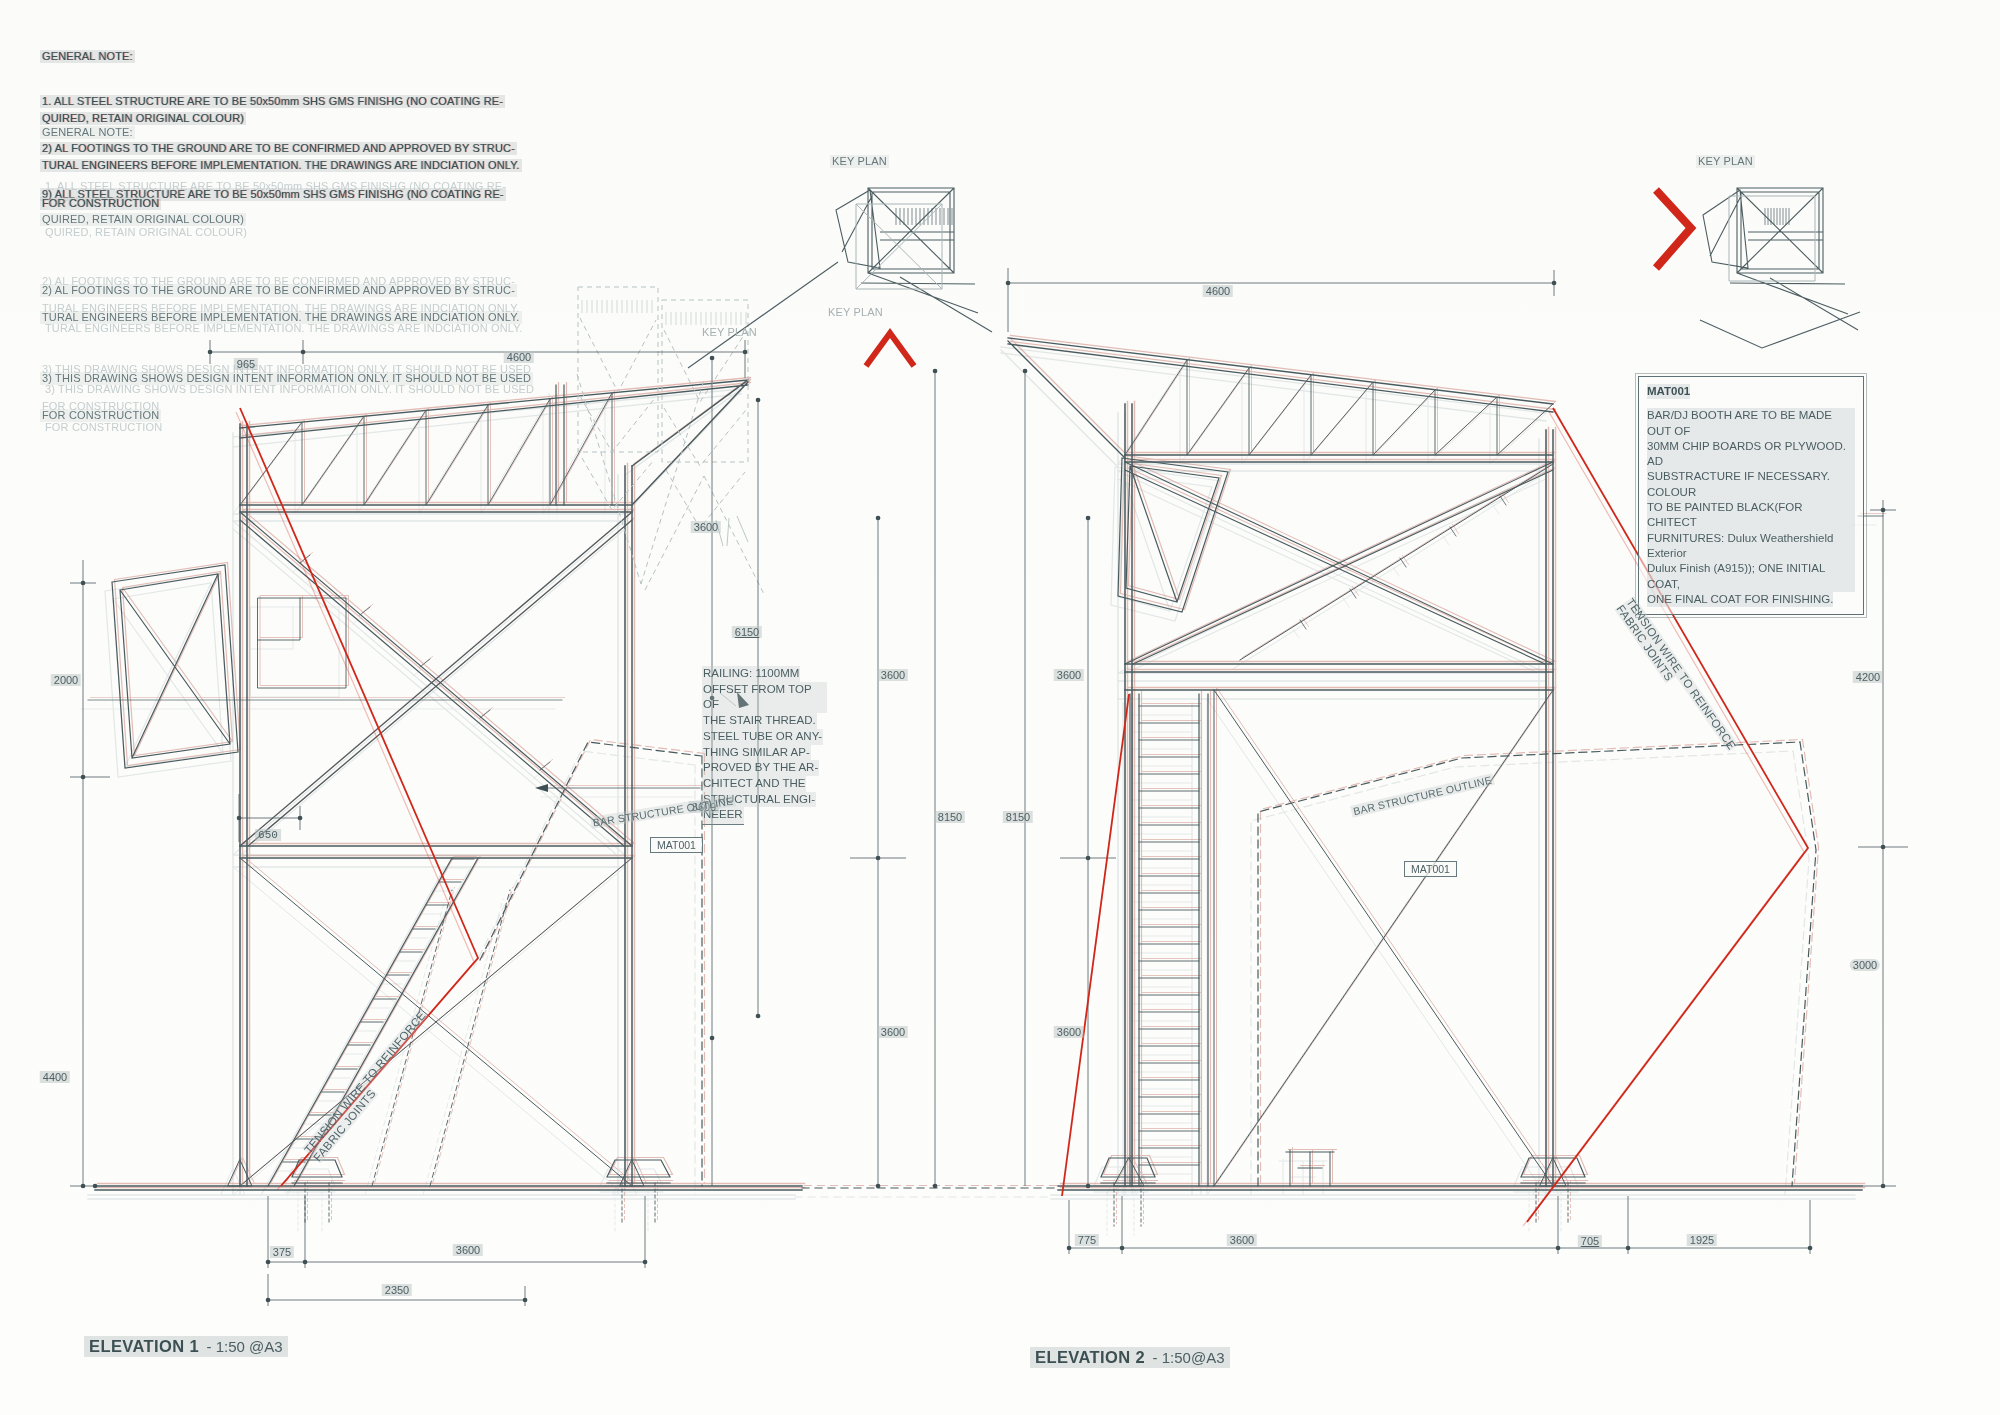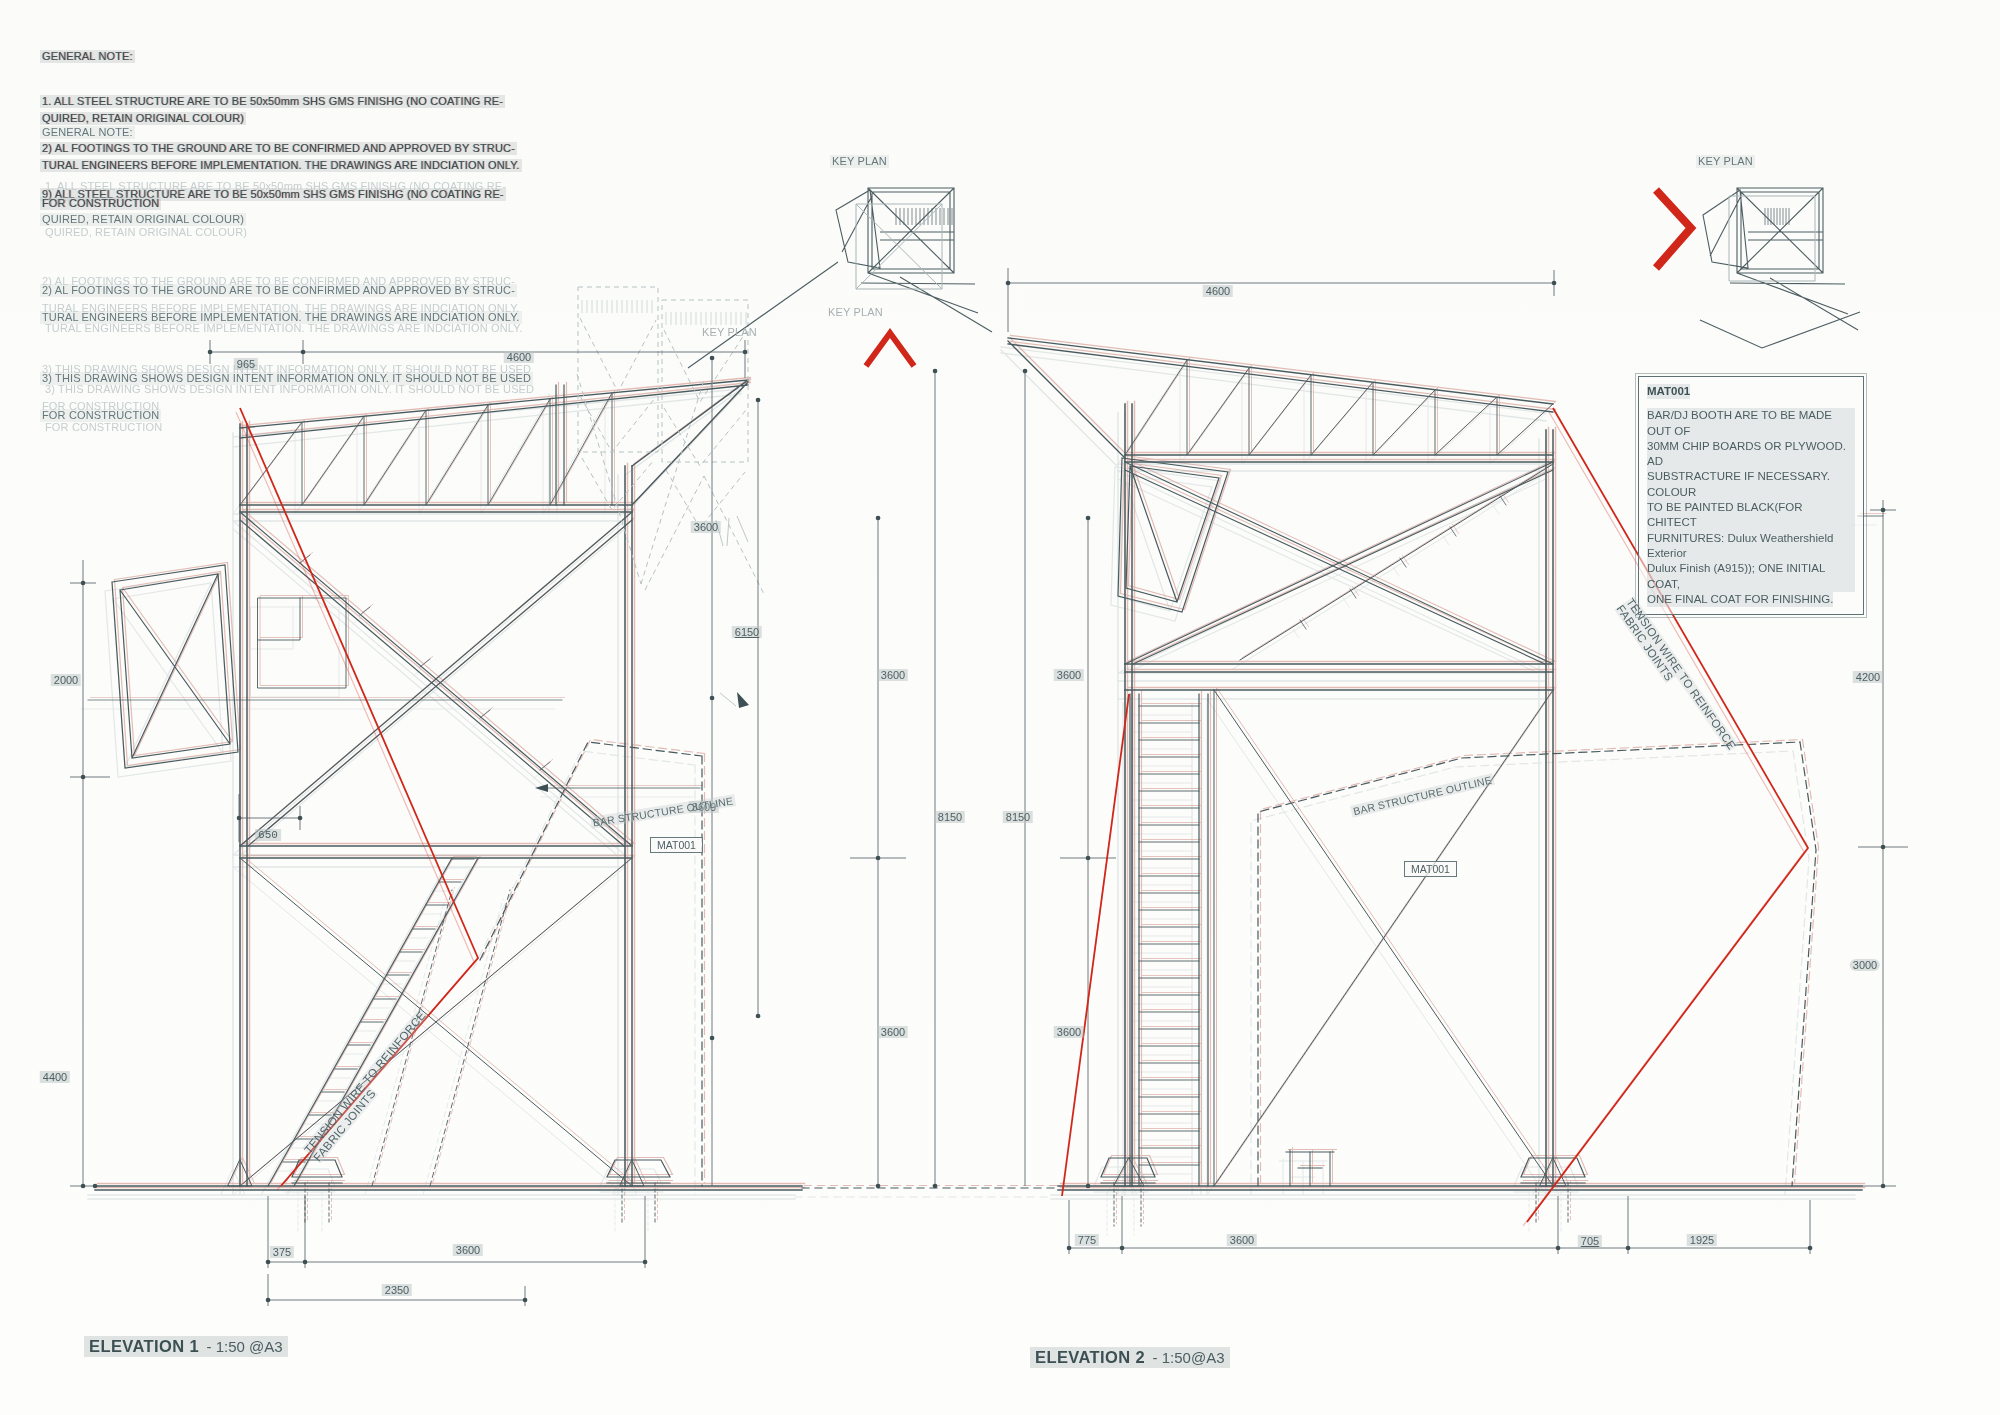--- a/index.html
+++ b/index.html
@@ -152,20 +152,31 @@
       <path class="ln-red" stroke-width="1.8" d="M1553,408 L1808,848 L1527,1222"></path>
       <path class="ln-red" stroke-width="6" d="M866,366 L890,333 L914,366"></path>
       <path class="ln-red" stroke-width="8" d="M1656,190 L1691,228 L1656,268"></path>
     </g>
 
     <path fill="#3e5054" stroke="none" d="M548,784 L535,788 L548,792 Z M737,692 L749,705 L739,708 Z"></path>
   </svg>
 
   <div id="label-layer">
 
+    <div class="side-note" id="railing-note" style="left:702px;top:666px">
+        <div>RAILING: 1100MM</div>
+        <div>OFFSET FROM TOP OF</div>
+        <div>THE STAIR THREAD.</div>
+        <div>STEEL TUBE OR ANY-</div>
+        <div>THING SIMILAR AP-</div>
+        <div>PROVED BY THE AR-</div>
+        <div>CHITECT AND THE</div>
+        <div>STRUCTURAL ENGI-</div>
+        <div>NEEER</div>
+      </div>
 
     <div class="mat-box" id="mat-box" style="left:1638px;top:376px">
       <div class="mat-title">MAT001</div>
       <div id="mat-lines">
           <div class="bl">BAR/DJ BOOTH ARE TO BE MADE OUT OF</div>
           <div class="bl">30MM CHIP BOARDS OR PLYWOOD. AD</div>
           <div class="bl">SUBSTRACTURE IF NECESSARY. COLOUR</div>
           <div class="bl">TO BE PAINTED BLACK(FOR CHITECT</div>
           <div class="bl">FURNITURES: Dulux Weathershield Exterior</div>
           <div class="bl">Dulux Finish (A915)); ONE INITIAL COAT,</div>

